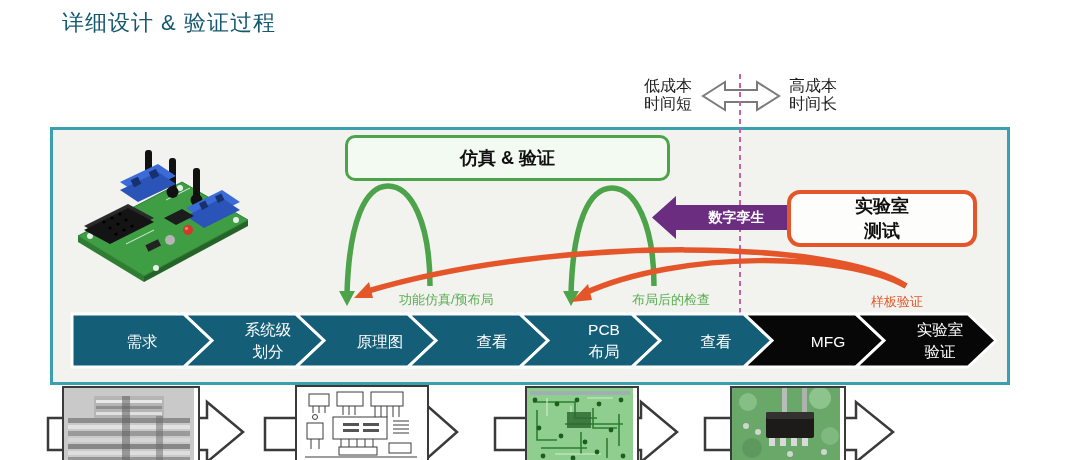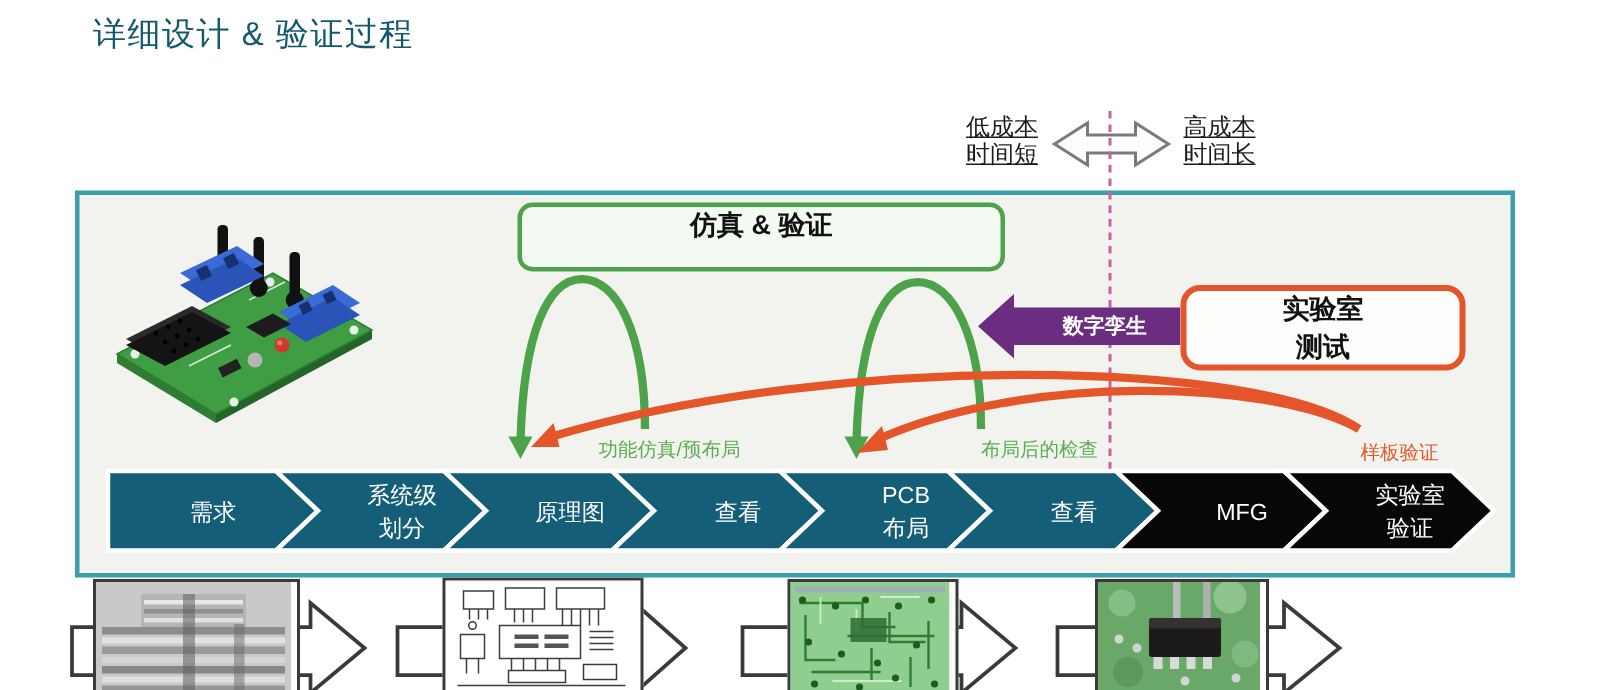--- a/index.html
+++ b/index.html
@@ -2,51 +2,51 @@
 <html><head>
 <meta charset="utf-8">
 <style>
   html,body{margin:0;padding:0;background:#ffffff;}
   body{width:1080px;height:460px;position:relative;overflow:hidden;
        font-family:"Liberation Sans",sans-serif;}
   .abs{position:absolute;}
 
   #page-title{left:62px;top:8px;font-size:22px;font-weight:normal;color:#14586E;letter-spacing:1px;}
 
-  .cost-label{font-size:16px;line-height:18px;color:#1c1c1c;white-space:pre-line;text-decoration:underline;}
+  .cost-label{font-size:16px;line-height:18px;color:#1c1c1c;white-space:pre-line;}
   #cost-left{left:644px;top:77px;}
   #cost-right{left:789px;top:77px;}
 
   #main-container{left:50px;top:127px;width:954px;height:252px;
       border:3px solid #3BA0AE;background:#F2F3EF;z-index:1;}
 
   #fx-layer{left:0;top:0;z-index:2;pointer-events:none;}
 
   #sim-verify-box{left:345px;top:135px;width:319px;height:40px;z-index:3;
       border:3px solid #4CA349;border-radius:10px;background:#F3FAF1;
-      display:flex;justify-content:center;
+      display:flex;align-items:center;justify-content:center;
       font-size:18px;font-weight:bold;color:#111;}
 
   #lab-test-box{left:787px;top:190px;width:182px;height:49px;z-index:3;
       border:4px solid #E4562A;border-radius:13px;background:#FDFDFB;
       display:flex;flex-direction:column;align-items:center;justify-content:center;
       font-size:18px;font-weight:bold;color:#111;line-height:25px;}
 
   #digital-twin-arrow{left:652px;top:196px;width:135px;height:43px;z-index:3;
       background:#6B2D80;
       clip-path:polygon(0 50%,24px 0,24px 21%,100% 21%,100% 79%,24px 79%,24px 100%);
       display:flex;align-items:center;justify-content:center;padding-left:0;}
   #digital-twin-arrow span{color:#fff;font-size:14px;font-weight:bold;margin-left:34px;}
 
   .annotation{font-size:13px;z-index:3;}
   .annotation.green{color:#5BAD53;text-align:center;}
   .annotation.orange{color:#E4562A;}
   #anno-func-sim{left:399px;top:291px;}
-  #anno-post-layout{left:632px;top:291px;margin-left:22px;}
-  #anno-sample{left:871px;top:293px;margin-left:36px;}
+  #anno-post-layout{left:632px;top:291px;}
+  #anno-sample{left:871px;top:293px;}
 
   .chev-label{font-size:15.5px;fill:#ffffff;text-anchor:middle;
       font-family:"Liberation Sans",sans-serif;}
 
   .img-box{border:2px solid #3a3a3a;background:#ffffff;z-index:5;overflow:hidden;}
   #img-box-1{left:62px;top:386px;width:134px;height:80px;}
   #img-box-2{left:295px;top:385px;width:130px;height:81px;}
   #img-box-3{left:525px;top:386px;width:110px;height:80px;}
   #img-box-4{left:730px;top:386px;width:112px;height:80px;}
 </style>

